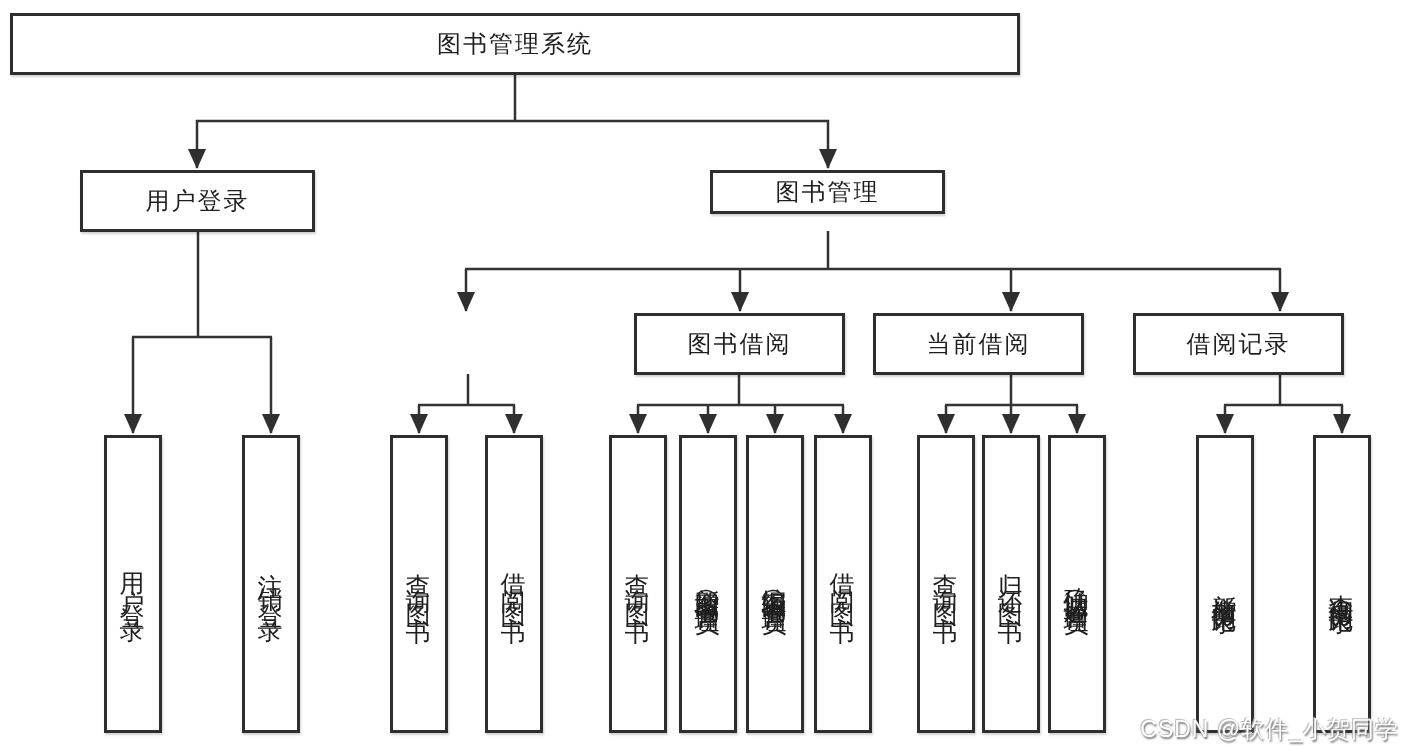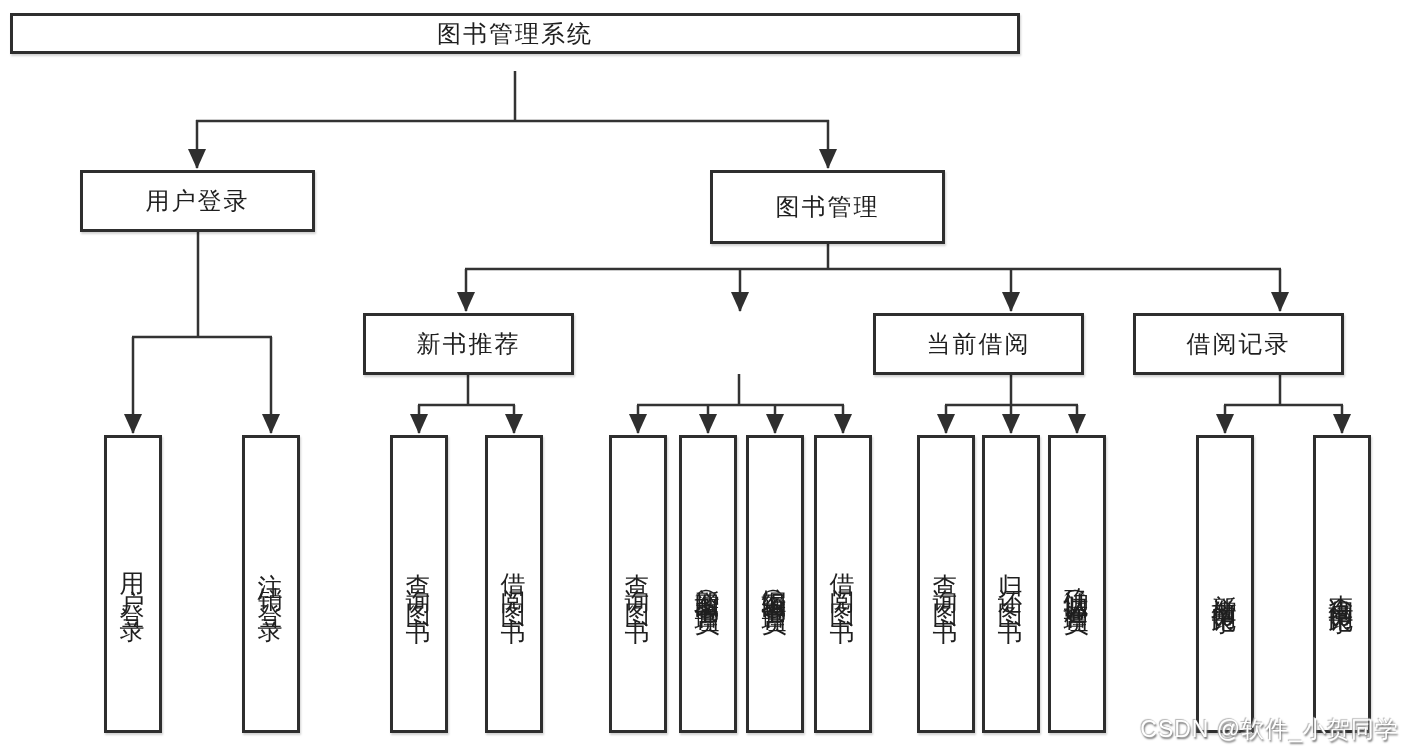--- a/index.html
+++ b/index.html
@@ -104,33 +104,33 @@
 
       <line x1="946" y1="405" x2="946" y2="433" marker-end="url(#arrow)"></line>
       <line x1="1011" y1="405" x2="1011" y2="433" marker-end="url(#arrow)"></line>
       <line x1="1077" y1="405" x2="1077" y2="433" marker-end="url(#arrow)"></line>
 
       <line x1="1225" y1="405" x2="1225" y2="433" marker-end="url(#arrow)"></line>
       <line x1="1342" y1="405" x2="1342" y2="433" marker-end="url(#arrow)"></line>
     </g>
   </svg>
 
-  <div class="box" style="left:10px; top:13px; width:1010px; height:41px">
+  <div class="box" style="left:10px; top:13px; width:1010px; height:62px">
     <span class="hlabel">图书管理系统</span>
   </div>
 
   <div class="box" style="left:80px; top:170px; width:235px; height:62px">
     <span class="hlabel">用户登录</span>
   </div>
-  <div class="box" style="left:710px; top:170px; width:235px; height:74px">
+  <div class="box" style="left:710px; top:170px; width:235px; height:44px">
     <span class="hlabel">图书管理</span>
   </div>
 
-  <div class="box" style="left:363px; top:313px; width:211px; height:62px">
-    <span class="hlabel">新书推荐</span>
+  <div class="box" style="left:634px; top:313px; width:211px; height:62px">
+    <span class="hlabel">图书借阅</span>
   </div>
   <div class="box" style="left:873px; top:313px; width:211px; height:62px">
     <span class="hlabel">当前借阅</span>
   </div>
   <div class="box" style="left:1133px; top:313px; width:211px; height:62px">
     <span class="hlabel">借阅记录</span>
   </div>
 
   <div class="box" style="left:104px; top:435px; width:58px; height:298px">
     <span class="vlabel">用户登录</span>

